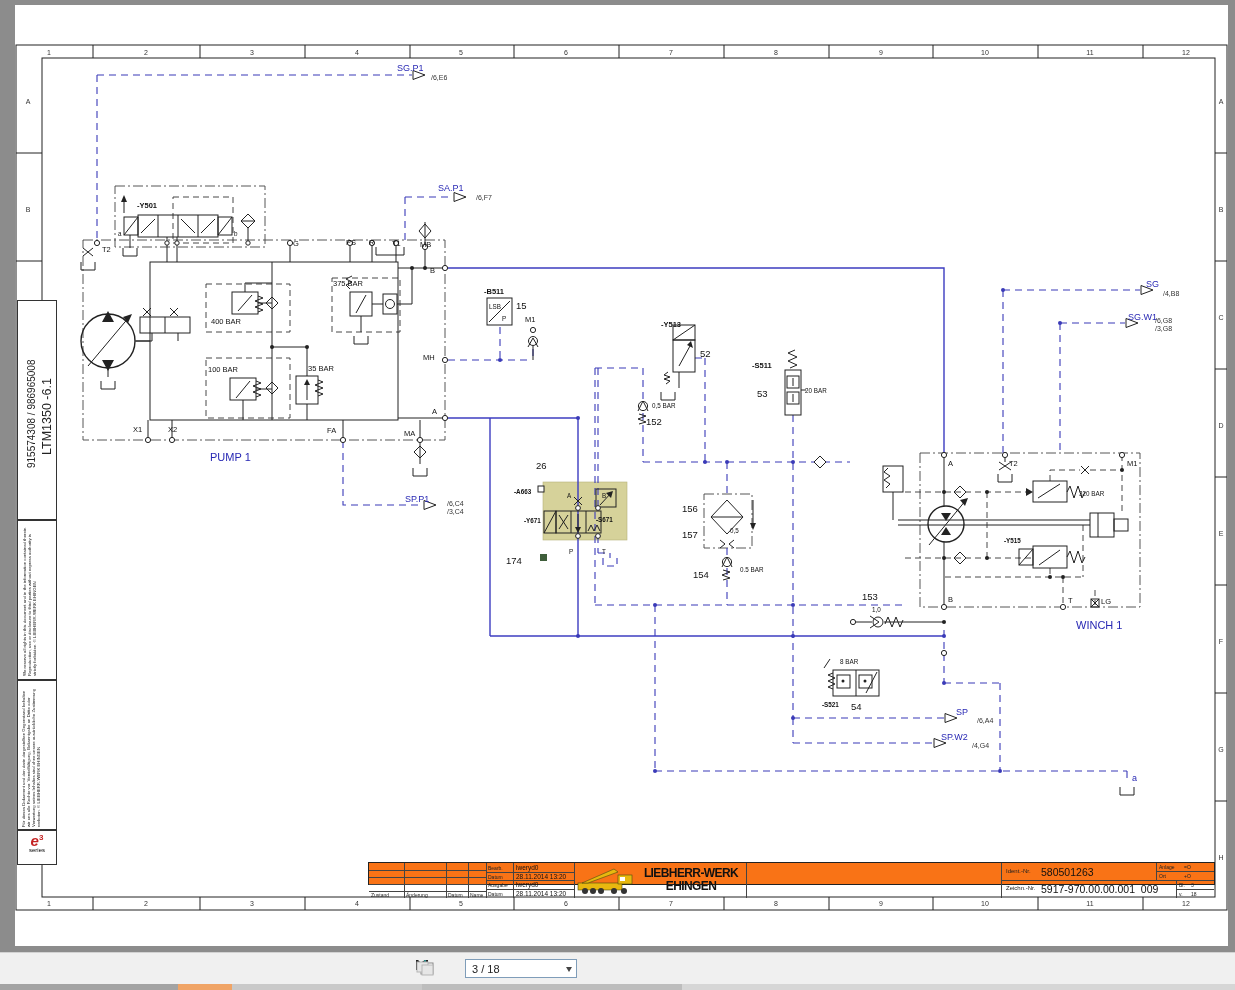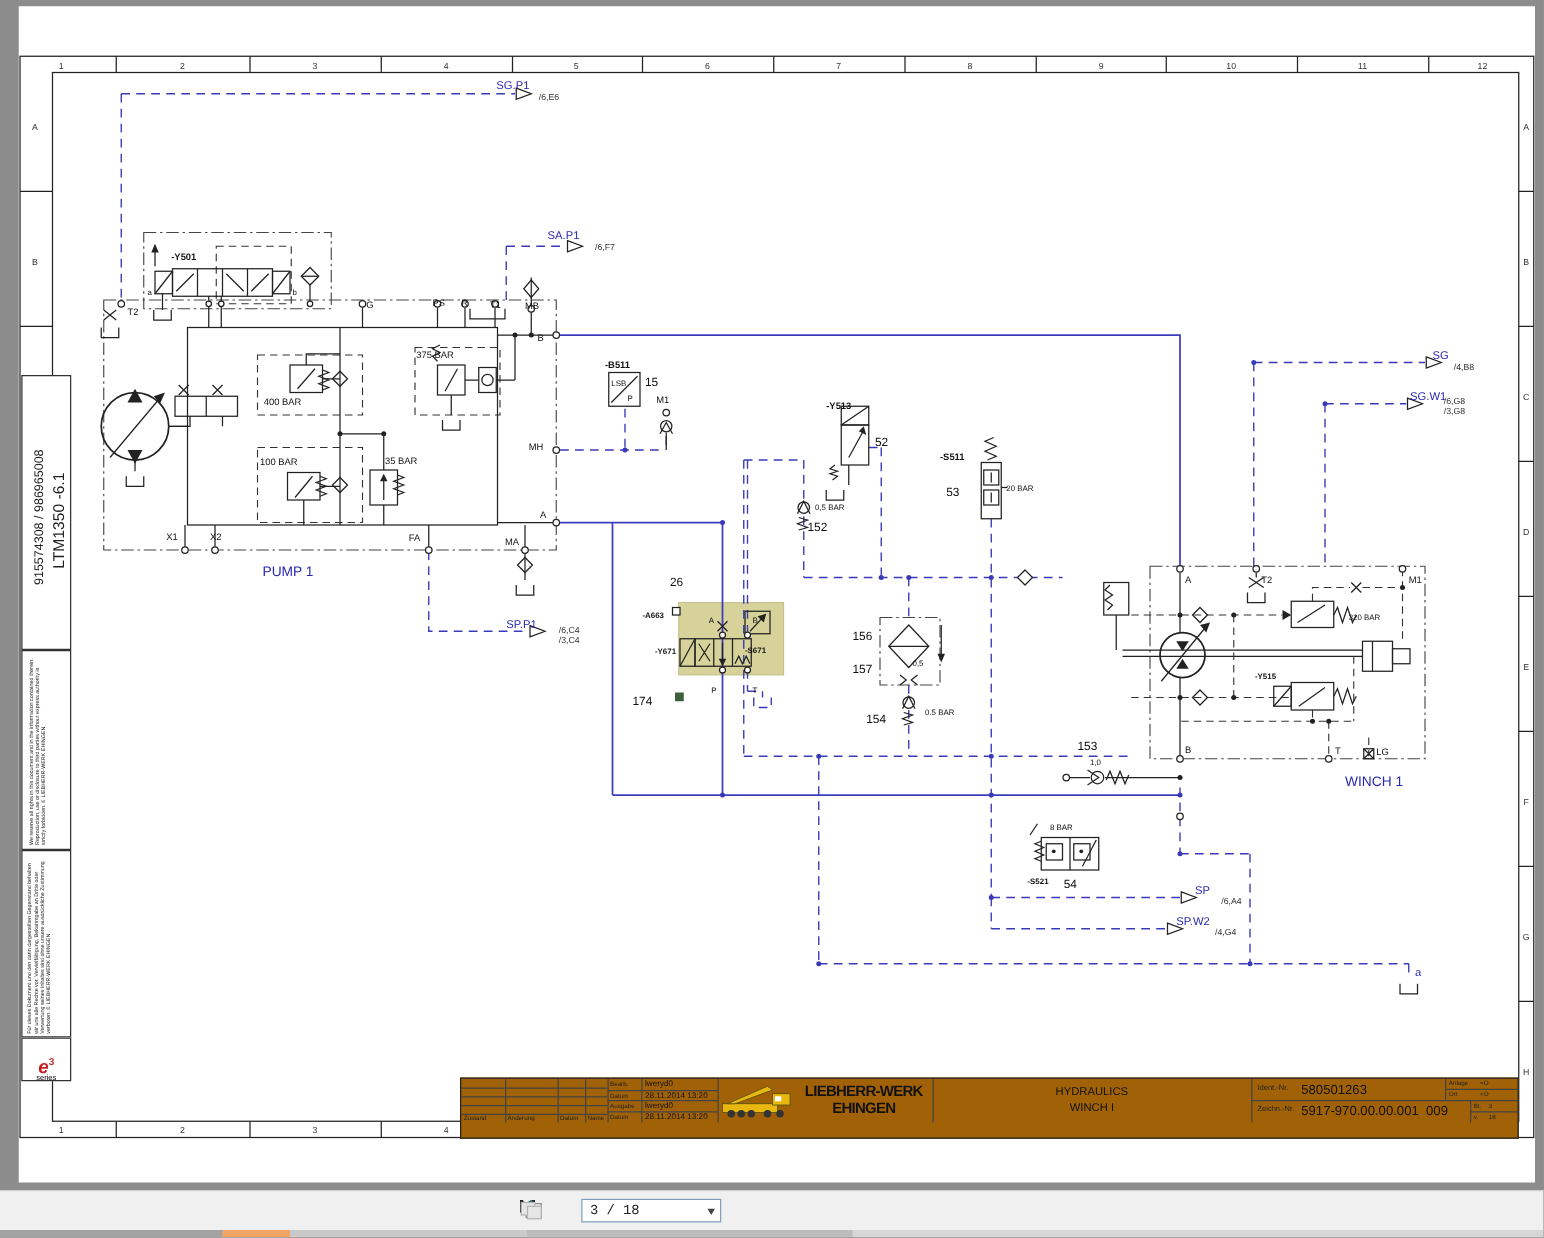--- a/index.html
+++ b/index.html
@@ -20,27 +20,27 @@
   .t9{font-size:9.5px;fill:#111;}
   .t7{font-size:7.5px;fill:#111;}
   .t6{font-size:6.3px;fill:#111;}
   .tg{font-size:7px;fill:#333;}
   .tb{font-size:9px;fill:#2828b4;}
   .tB{font-size:11px;fill:#2828b4;}
   .hl{fill:#d6d29a;stroke:#b6b27a;stroke-width:.6;}
   .sideblock{position:absolute;background:#fff;border:1px solid #333;box-sizing:border-box;z-index:5;}
   .rot{position:absolute;transform-origin:0 0;transform:rotate(-90deg);white-space:nowrap;z-index:6;color:#222;}
   .rotwrap{position:absolute;transform-origin:0 0;transform:rotate(-90deg);z-index:6;color:#222;}
-  #tblock{position:absolute;left:368px;top:862px;width:847px;height:49px;border:1px solid #222;background:#a16207;box-sizing:border-box;z-index:4;}
+  #tblock{position:absolute;left:368px;top:862px;width:847px;height:23px;border:1px solid #222;background:#f97316;box-sizing:border-box;z-index:4;}
   .ln{position:absolute;background:#444;}
   .lbl5{position:absolute;font-size:5px;color:#222;}
   .lbl6{position:absolute;font-size:6px;color:#222;}
   .val7{position:absolute;font-size:6.5px;color:#111;}
   .val11{position:absolute;font-size:10.5px;color:#111;white-space:pre;}
-  #toolbar{position:absolute;left:0;top:952px;width:1235px;height:32px;background:#f0f0f0;border-top:1px solid #d2d2d2;z-index:8;font-family:Liberation Mono, monospace;}
+  #toolbar{position:absolute;left:0;top:952px;width:1235px;height:32px;background:#f0f0f0;border-top:1px solid #d2d2d2;z-index:8;}
   #navctl{position:absolute;left:415px;top:6px;display:flex;align-items:center;gap:5px;}
   .navbtn{width:20px;height:18px;border:none;background:transparent;display:flex;align-items:center;justify-content:center;padding:0;cursor:pointer;}
   #pagecombo{width:112px;height:19px;background:#fff;border:1px solid #7f9db9;position:relative;display:flex;align-items:center;box-sizing:border-box;}
   #pagecombo .pctext{font-size:11px;color:#222;padding-left:6px;}
   #pagecombo .pcarrow{position:absolute;right:4px;top:7px;width:0;height:0;border-left:3.5px solid transparent;border-right:3.5px solid transparent;border-top:5px solid #444;}
   #taskstrip{position:absolute;left:0;top:984px;width:1235px;height:6px;background:#aeaeae;z-index:9;}
   .seg{position:absolute;top:0;height:6px;}
 </style>
 </head>
 <body>
@@ -509,21 +509,21 @@
   </svg>
 
   <div class="sideblock" style="left:17px;top:300px;width:40px;height:220px;"></div>
   <div class="rot" style="left:40px;top:455px;font-size:12.5px;">LTM1350 -6.1</div>
   <div class="rot" style="left:26px;top:468px;font-size:10px;">915574308 / 986965008</div>
   <div class="sideblock" style="left:17px;top:520px;width:40px;height:160px;"></div>
   <div class="rotwrap" style="left:22px;top:676px;width:152px;font-size:4.3px;line-height:5px;">We reserve all rights in this document and in the information contained therein. Reproduction, use or disclosure to third parties without express authority is strictly forbidden. © LIEBHERR-WERK EHINGEN</div>
   <div class="sideblock" style="left:17px;top:680px;width:40px;height:150px;"></div>
   <div class="rotwrap" style="left:21px;top:827px;width:142px;font-size:4.3px;line-height:5px;">Für dieses Dokument und den darin dargestellten Gegenstand behalten wir uns alle Rechte vor. Vervielfältigung, Bekanntgabe an Dritte oder Verwertung seines Inhaltes sind ohne unsere ausdrückliche Zustimmung verboten. © LIEBHERR-WERK EHINGEN</div>
   <div class="sideblock" style="left:17px;top:830px;width:40px;height:35px;text-align:center;">
-    <div style="margin-top:14px;">
+    <div style="margin-top:1px;">
       <span style="color:#c42222;font-weight:bold;font-style:italic;font-size:15px;">e</span><sup style="color:#c42222;font-size:8px;font-weight:bold;">3</sup>
     </div>
     <div style="font-size:6px;margin-top:-3px;">series</div>
   </div>
 
   <div id="tblock">
     <div class="ln" style="left:117px;top:0;width:1px;height:35px;"></div>
     <div class="ln" style="left:205px;top:0;width:1px;height:35px;"></div>
     <div class="ln" style="left:377px;top:0;width:1px;height:35px;"></div>
     <div class="ln" style="left:632px;top:0;width:1px;height:35px;"></div>
@@ -560,24 +560,20 @@
       <rect x="44" y="11" width="5" height="4" fill="#fff"></rect>
       <circle cx="9" cy="25" r="3" fill="#333"></circle>
         <circle cx="17" cy="25" r="3" fill="#333"></circle>
       <circle cx="25" cy="25" r="3" fill="#333"></circle>
         <circle cx="38" cy="25" r="3" fill="#333"></circle>
       <circle cx="48" cy="25" r="3" fill="#333"></circle>
     </svg>
     <div style="position:absolute;left:270px;top:4px;width:104px;text-align:center;font-weight:bold;font-size:12px;line-height:13px;letter-spacing:-0.6px;color:#111;">
       <div>LIEBHERR-WERK</div>
       <div>EHINGEN</div>
-    </div>
-    <div style="position:absolute;left:377px;top:4px;width:255px;text-align:center;font-size:9px;line-height:13px;color:#111;">
-      <div>HYDRAULICS</div>
-      <div>WINCH I</div>
     </div>
 
     <div class="ln" style="left:632px;top:17px;width:213px;height:1px;"></div>
     <div class="ln" style="left:787px;top:0;width:1px;height:17px;"></div>
     <div class="ln" style="left:787px;top:8px;width:58px;height:1px;"></div>
     <div class="ln" style="left:807px;top:17px;width:1px;height:18px;"></div>
     <div class="ln" style="left:807px;top:26px;width:38px;height:1px;"></div>
     <span class="lbl6" style="left:637px;top:5px;">Ident.-Nr.</span>
     <span class="val11" style="left:672px;top:3px;">580501263</span>
     <span class="lbl6" style="left:637px;top:22px;">Zeichn.-Nr.</span>

